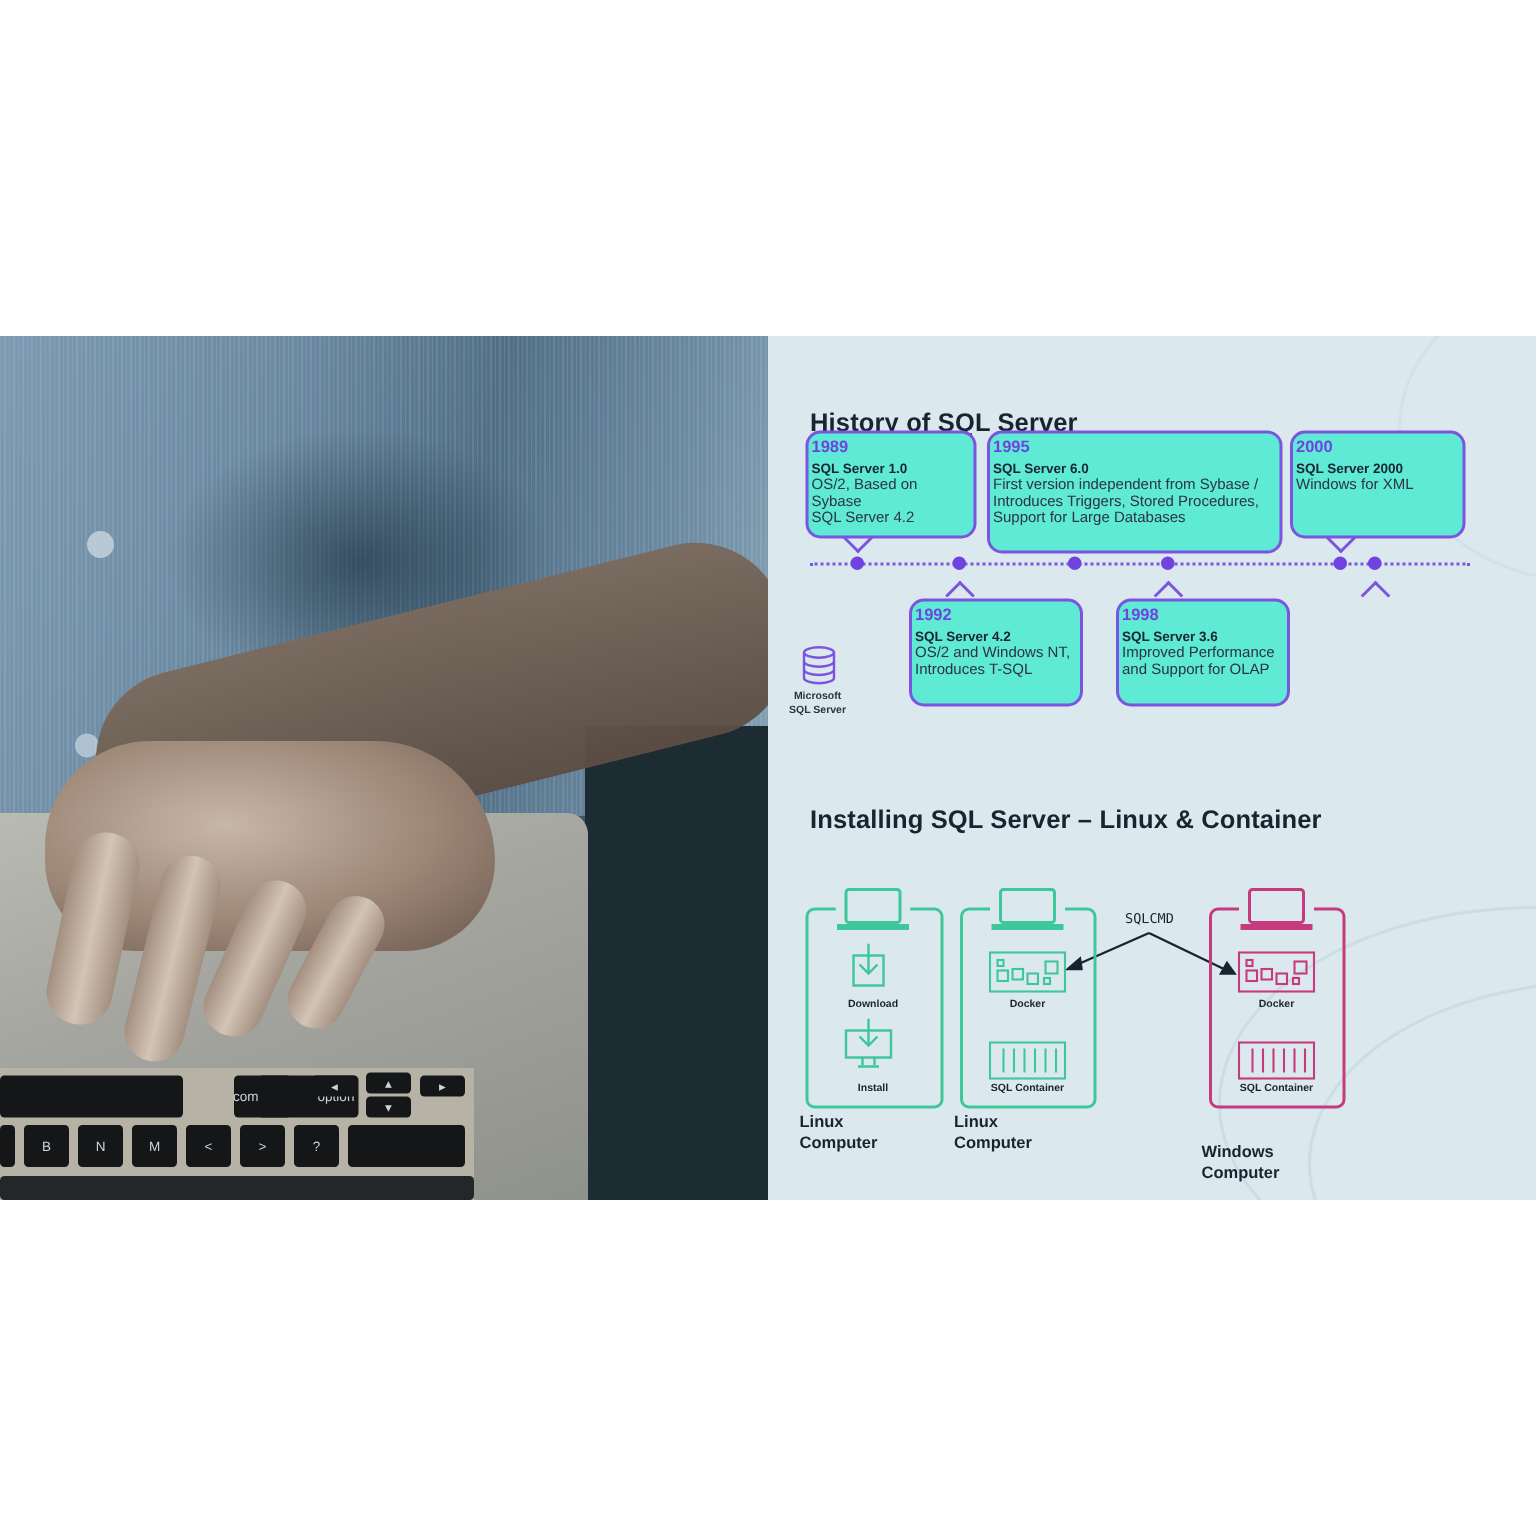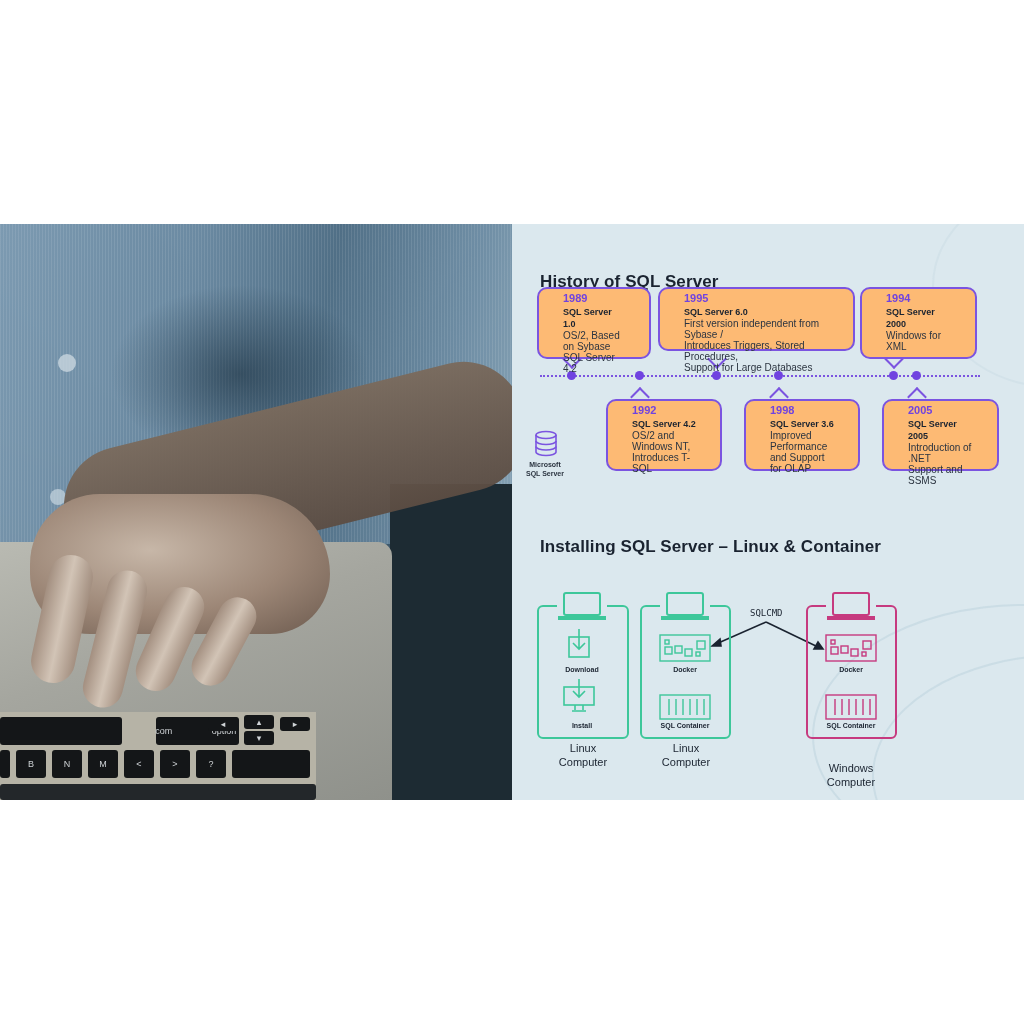--- a/index.html
+++ b/index.html
@@ -26,37 +26,37 @@
      background: radial-gradient(ellipse at 40% 40%, #c7b7a8 0%, #9c8676 55%, #6c5a4e 100%); }
   .finger { position:absolute; background: linear-gradient(90deg,#a38f80,#d2c4b6,#a38f80); border-radius:22px; }
   .keyboard { position:absolute; left:0; top:488px; width:316px; height:88px; background:#b6b3a6; }
   .key { position:absolute; background:#141618; border-radius:3px; color:#cfd3d6; font-size:9px;
          display:flex; align-items:center; justify-content:center; }
 
   
   .info { position:absolute; left:512px; top:0; width:512px; height:576px; background:#dbe8ee; overflow:hidden; }
   .swirl { position:absolute; border:2px solid rgba(190,212,222,0.55); border-radius:50%; }
   .h1 { position:absolute; left:28px; font-size:17px; font-weight:bold; color:#1a2330; letter-spacing:0.1px; }
-  .callout { position:absolute; border:2px solid #7b54e0; border-radius:10px; background:#fdba74; box-sizing:border-box;
-             padding:3px 24px; }
+  .callout { position:absolute; border:2px solid #7b54e0; border-radius:10px; background:#5eead4; box-sizing:border-box;
+             padding:3px 2px; }
   .callout .yr { color:#7043e0; font-weight:bold; font-size:11px; line-height:13px; }
   .callout .nm { color:#1a2330; font-weight:bold; font-size:9px; line-height:12px; margin-top:1px; }
   .callout .ds { color:#2b3440; font-size:10px; line-height:11px; }
   .tip-down, .tip-up { position:absolute; width:14px; height:14px; background:#dbe8ee; border:2px solid #7b54e0;
                        transform: rotate(45deg); box-sizing:border-box; }
   .tip-down { border-top:none; border-left:none; }
   .tip-up { border-bottom:none; border-right:none; }
   .timeline { position:absolute; left:28px; top:151px; width:440px; height:0; border-top:2px dotted #7b54e0; }
   .dot { position:absolute; width:9px; height:9px; border-radius:50%; background:#7043e0; top:147px; }
   .db-label { position:absolute; left:8px; top:236px; width:50px; text-align:center; font-size:7px; font-weight:bold; color:#2b3440; line-height:9px; }
 
   .pc-box { position:absolute; border:2px solid; border-radius:6px; box-sizing:border-box; }
   .green { border-color:#3dc79a; color:#3dc79a; }
   .pink { border-color:#c63a7f; color:#c63a7f; }
-  .pc-label { position:absolute; font-size:11px; font-weight:normal; color:#1a2330; text-align:center; line-height:14px; width:100px; }
+  .pc-label { position:absolute; font-size:11px; font-weight:bold; color:#1a2330; text-align:left; line-height:14px; width:100px; }
   .small-lbl { position:absolute; font-size:7px; font-weight:bold; color:#1a2330; text-align:center; width:90px; }
   .sqlcmd { position:absolute; left:238px; top:384px; font-family:"DejaVu Sans Mono", monospace; font-size:9px; color:#1a2330; }
 </style>
 </head>
 <body>
 
 <div class="band">
 
   <div class="photo">
     <div class="shirt-stripes"></div>
@@ -108,31 +108,31 @@
 
     <div class="tip-down" style="left:53px;top:128px;"></div>
     <div class="callout" style="left:25px;top:63px;width:114px;height:72px;">
       <div class="yr">1989</div>
       <div class="nm">SQL Server 1.0</div>
       <div class="ds">OS/2, Based on Sybase</div>
       <div class="ds">SQL Server 4.2</div>
     </div>
 
     <div class="tip-down" style="left:198px;top:128px;"></div>
-    <div class="callout" style="left:146px;top:63px;width:197px;height:64px;">
+    <div class="callout" style="left:146px;top:63px;width:197px;height:82px;">
       <div class="yr">1995</div>
       <div class="nm">SQL Server 6.0</div>
       <div class="ds">First version independent from Sybase /</div>
       <div class="ds">Introduces Triggers, Stored Procedures,</div>
       <div class="ds">Support for Large Databases</div>
     </div>
 
     <div class="tip-down" style="left:375px;top:128px;"></div>
     <div class="callout" style="left:348px;top:63px;width:117px;height:72px;">
-      <div class="yr">1994</div>
+      <div class="yr">2000</div>
       <div class="nm">SQL Server 2000</div>
       <div class="ds">Windows for XML</div>
     </div>
 
     <div class="tip-up" style="left:121px;top:166px;"></div>
     <div class="callout" style="left:94px;top:175px;width:116px;height:72px;">
       <div class="yr">1992</div>
       <div class="nm">SQL Server 4.2</div>
       <div class="ds">OS/2 and Windows NT,</div>
       <div class="ds">Introduces T-SQL</div>
@@ -140,26 +140,20 @@
 
     <div class="tip-up" style="left:260px;top:166px;"></div>
     <div class="callout" style="left:232px;top:175px;width:116px;height:72px;">
       <div class="yr">1998</div>
       <div class="nm">SQL Server 3.6</div>
       <div class="ds">Improved Performance</div>
       <div class="ds">and Support for OLAP</div>
     </div>
 
     <div class="tip-up" style="left:398px;top:166px;"></div>
-    <div class="callout" style="left:370px;top:175px;width:117px;height:72px;">
-      <div class="yr">2005</div>
-      <div class="nm">SQL Server 2005</div>
-      <div class="ds">Introduction of .NET</div>
-      <div class="ds">Support and SSMS</div>
-    </div>
 
     <svg style="position:absolute;left:21px;top:206px;" width="26" height="28" viewBox="0 0 26 28">
       <g fill="none" stroke="#7b54e0" stroke-width="1.6">
         <ellipse cx="13" cy="5" rx="10" ry="3.5"></ellipse>
         <path d="M3 5 v17 a10 3.5 0 0 0 20 0 v-17"></path>
         <path d="M3 11 a10 3.5 0 0 0 20 0"></path>
         <path d="M3 16.5 a10 3.5 0 0 0 20 0"></path>
       </g>
     </svg>
     <div class="db-label">

